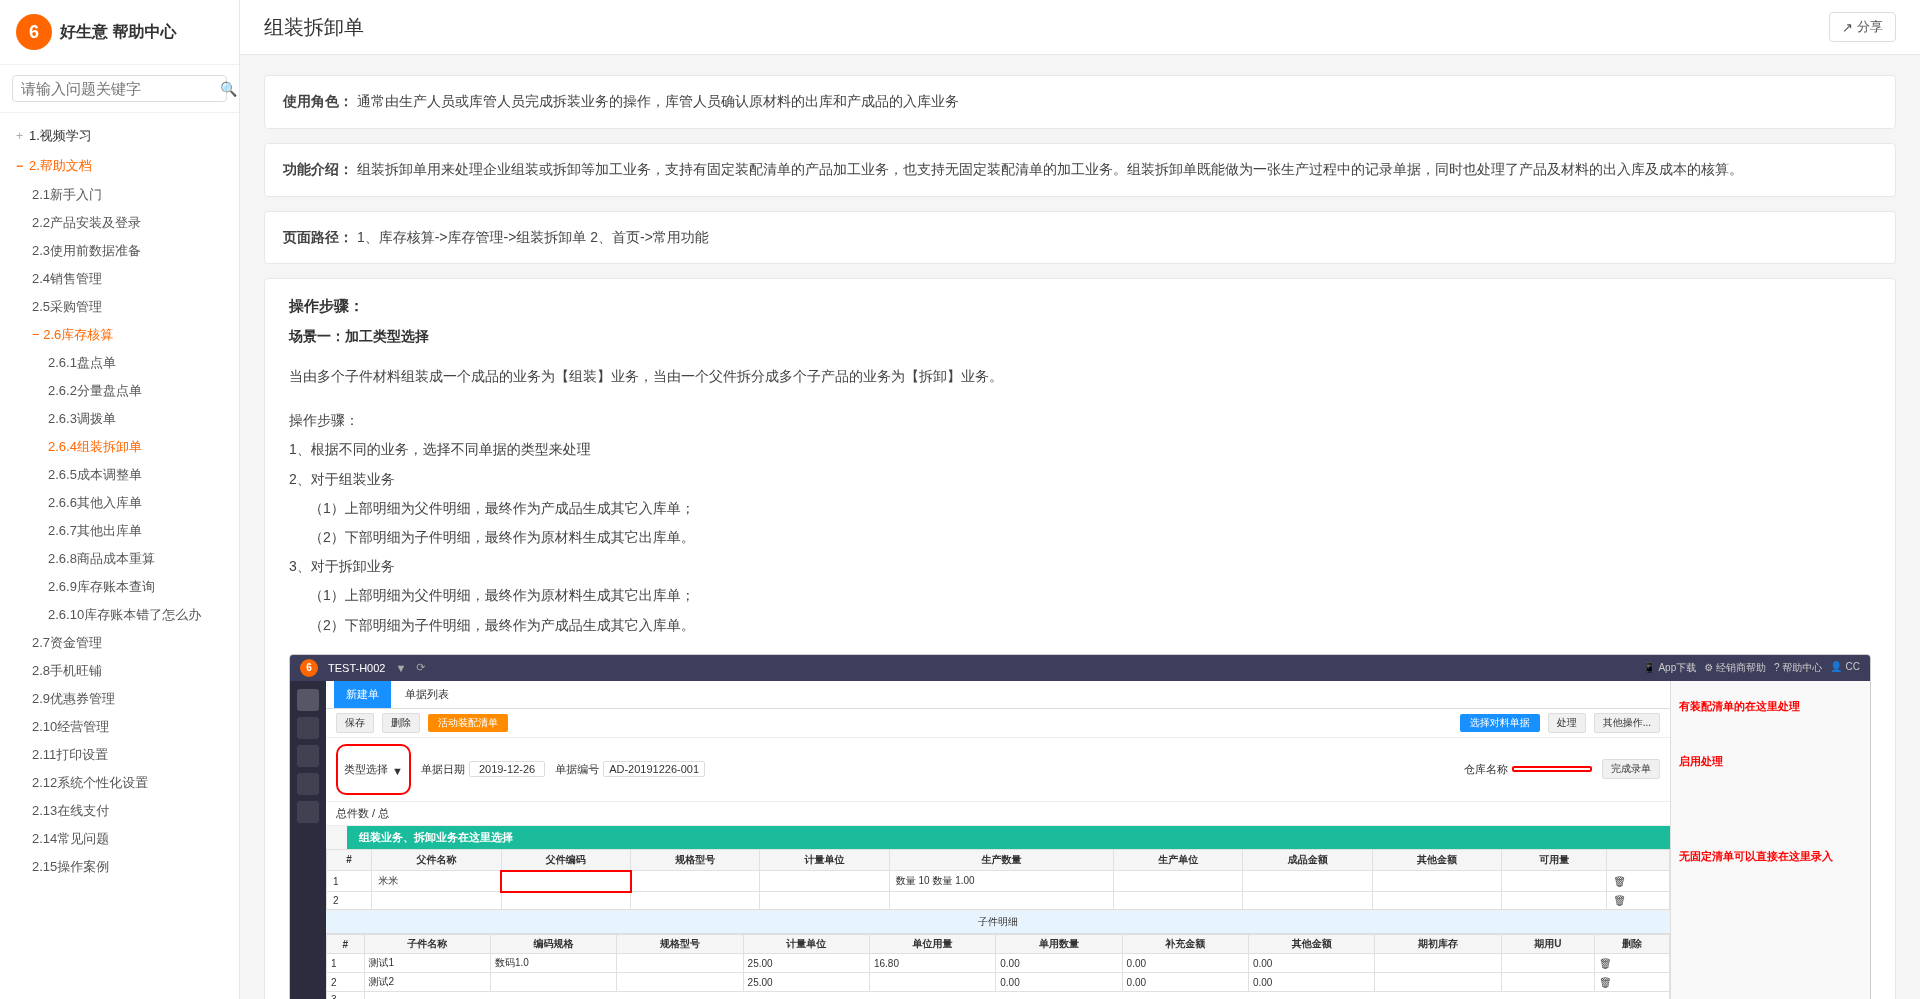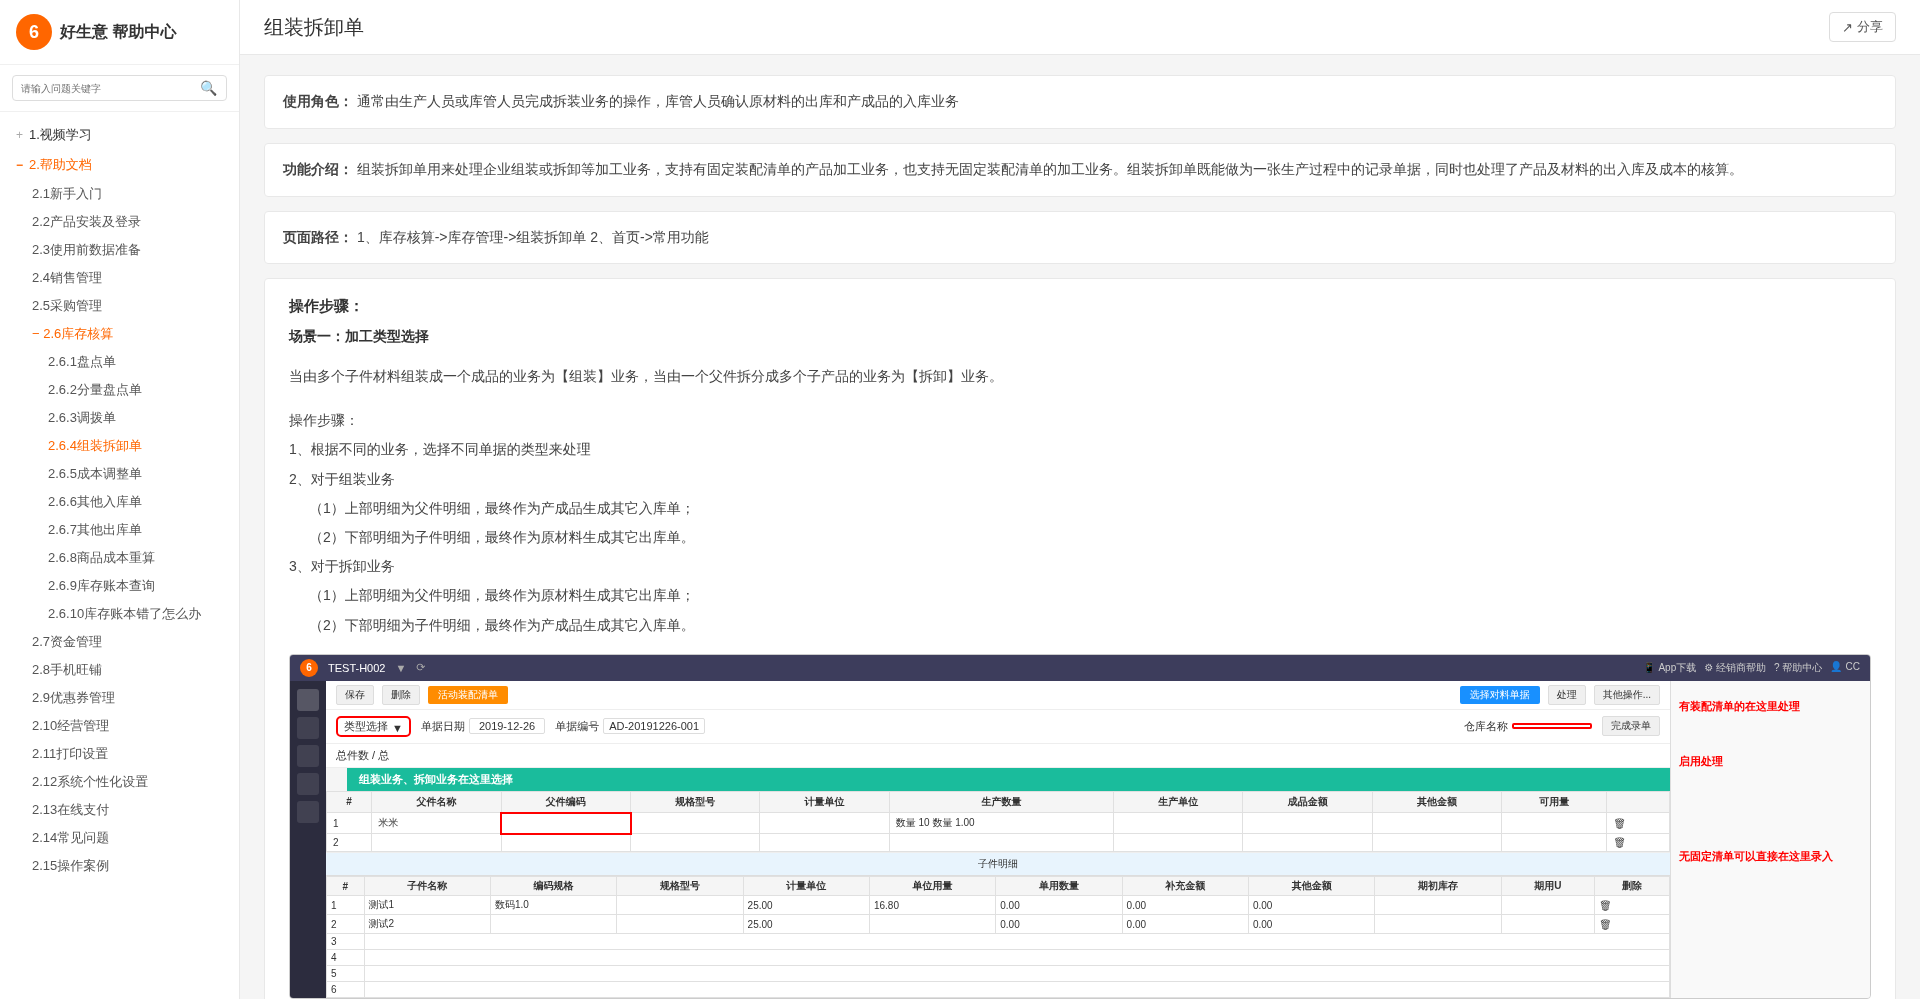--- a/index.html
+++ b/index.html
@@ -170,21 +170,21 @@
 </head>
 <body>
 
 <div id="sidebar">
   <div id="logo-area">
     <div id="logo-icon">6</div>
     <span id="logo-text">好生意 帮助中心</span>
   </div>
   <div id="search-area">
     <div id="search-box">
-      <input id="search-input" type="text" style="border: none; outline: none; flex: 1 1 0%; font-size: 10px; color: rgb(153, 153, 153); background: transparent;" placeholder="请输入问题关键字">
+      <input id="search-input" type="text" style="border: none; outline: none; flex: 1 1 0%; font-size: 15px; color: rgb(153, 153, 153); background: transparent;" placeholder="请输入问题关键字">
       <span style="color:#aaa;font-size:14px;">🔍</span>
     </div>
   </div>
   <div id="nav-tree">
 
     <div class="nav-section">
       <span class="toggle-plus">+</span>
       <span>1.视频学习</span>
     </div>
 
@@ -283,33 +283,37 @@
           <div style="width:36px;background:#2c2c3e;display:flex;flex-direction:column;align-items:center;padding:8px 0;gap:6px;">
             <div style="width:22px;height:22px;background:rgba(255,255,255,0.2);border-radius:3px;"></div>
             <div style="width:22px;height:22px;background:rgba(255,255,255,0.1);border-radius:3px;"></div>
             <div style="width:22px;height:22px;background:rgba(255,255,255,0.1);border-radius:3px;"></div>
             <div style="width:22px;height:22px;background:rgba(255,255,255,0.1);border-radius:3px;"></div>
             <div style="width:22px;height:22px;background:rgba(255,255,255,0.1);border-radius:3px;"></div>
           </div>
 
           <div style="flex:1;background:#f5f5f5;">
 
+            <div style="background:#fff;border-bottom:1px solid #ddd;display:flex;align-items:center;padding:0 8px;font-size:11px;">
+              <div style="padding:6px 12px;background:#1890ff;color:#fff;margin-right:2px;">新建单</div>
+              <div style="padding:6px 12px;color:#333;">单据列表</div>
+            </div>
 
             <div style="background:#fff;border-bottom:1px solid #eee;padding:4px 10px;display:flex;align-items:center;gap:8px;font-size:11px;">
               <div style="background:#f0f0f0;border:1px solid #ddd;padding:2px 8px;border-radius:2px;font-size:10px;">保存</div>
               <div style="background:#f0f0f0;border:1px solid #ddd;padding:2px 8px;border-radius:2px;font-size:10px;">删除</div>
               <div style="background:#ff8c00;color:#fff;padding:2px 10px;border-radius:2px;font-size:10px;">活动装配清单</div>
               <div style="flex:1;"></div>
               <div style="background:#1890ff;color:#fff;padding:2px 10px;border-radius:2px;font-size:10px;">选择对料单据</div>
               <div style="background:#f0f0f0;border:1px solid #ddd;padding:2px 8px;border-radius:2px;font-size:10px;">处理</div>
               <div style="background:#f0f0f0;border:1px solid #ddd;padding:2px 8px;border-radius:2px;font-size:10px;">其他操作...</div>
             </div>
 
             <div style="background:#fff;padding:6px 10px;border-bottom:1px solid #eee;display:flex;flex-wrap:wrap;gap:10px;align-items:center;font-size:11px;position:relative;">
-              <div style="border:2px solid #f00;padding:1px 6px;border-radius:5px;display:flex;gap:4px;align-items:flex-end;">
+              <div style="border:2px solid #f00;padding:16px 6px;border-radius:10px;display:flex;gap:4px;align-items:flex-end;">
                 <span>类型选择</span>
                 <span>▼</span>
               </div>
               <div style="display:flex;align-items:center;gap:4px;">
                 <span>单据日期</span>
                 <span style="border:1px solid #ddd;padding:1px 9px;border-radius:2px;">2019-12-26</span>
               </div>
               <div style="display:flex;align-items:center;gap:4px;">
                 <span>单据编号</span>
                 <span style="border:1px solid #ddd;padding:1px 5px;border-radius:2px;">AD-20191226-001</span>

